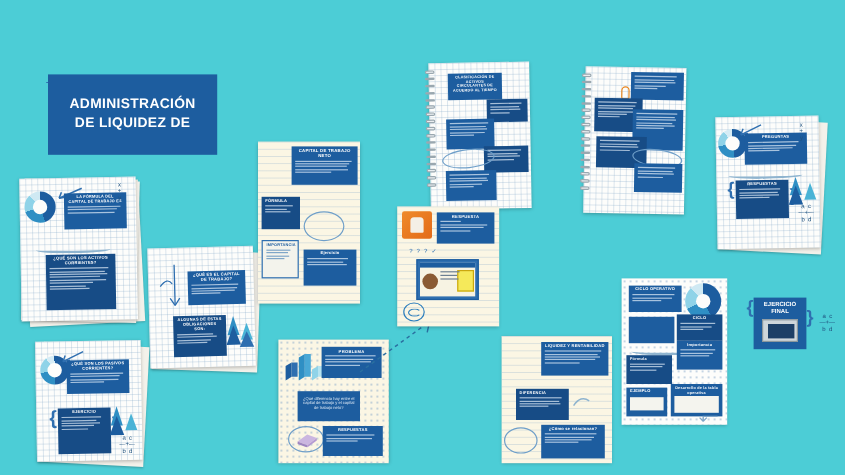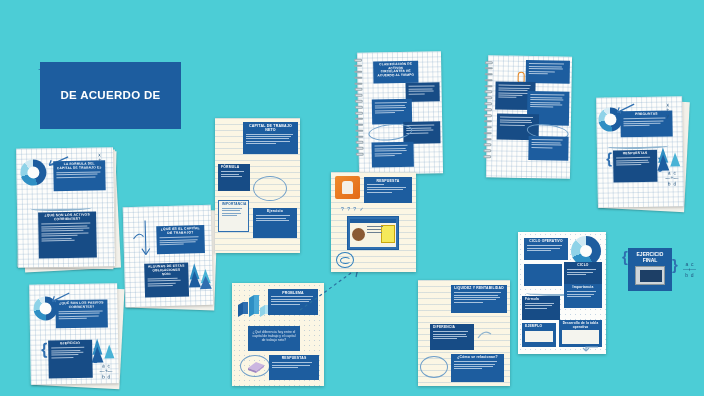--- a/index.html
+++ b/index.html
@@ -125,21 +125,22 @@
   .tag-final .t { font-size:5px; font-weight:bold; text-align:center; line-height:1.25; }
 </style>
 </head>
 <body>
 
 <div id="canvas">
 
   <span id="title-spark">✳</span>
   <div id="title-card">
     <div>
-      <div>DE ACUERDO DE</div>
+      <div>ADMINISTRACIÓN</div>
+      <div>DE LIQUIDEZ DE</div>
     </div>
   </div>
 
   <div>
     <div class="stackback" style="left:22px;top:152px;width:96px;height:118px;transform:rotate(-3deg);"></div>
     <div class="stackback" style="left:19px;top:150px;width:96px;height:118px;transform:rotate(1.5deg);"></div>
     <div class="sheet grid" style="left:17px;top:148px;width:97px;height:119px;transform:rotate(-1deg);">
 
       <div class="donut" style="left:4px;top:11px;width:26px;height:26px;
            background:conic-gradient(#1d5d9f 0 45%, #2f8fc4 45% 70%, #8fd3e8 70% 88%, #cfe9f3 88% 100%);"></div>

